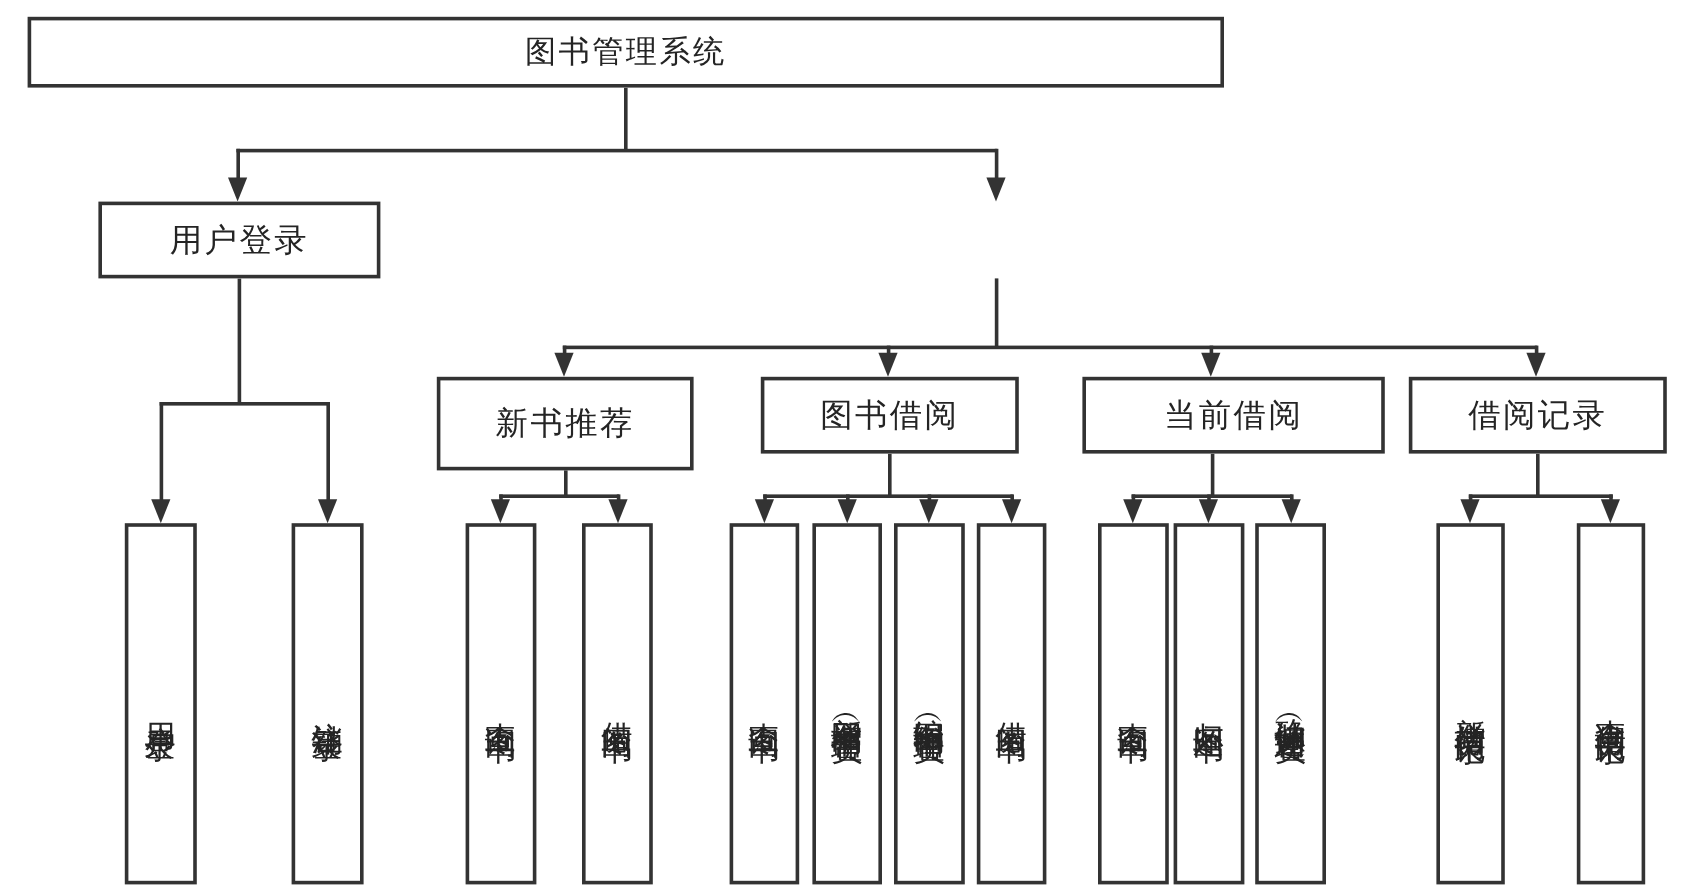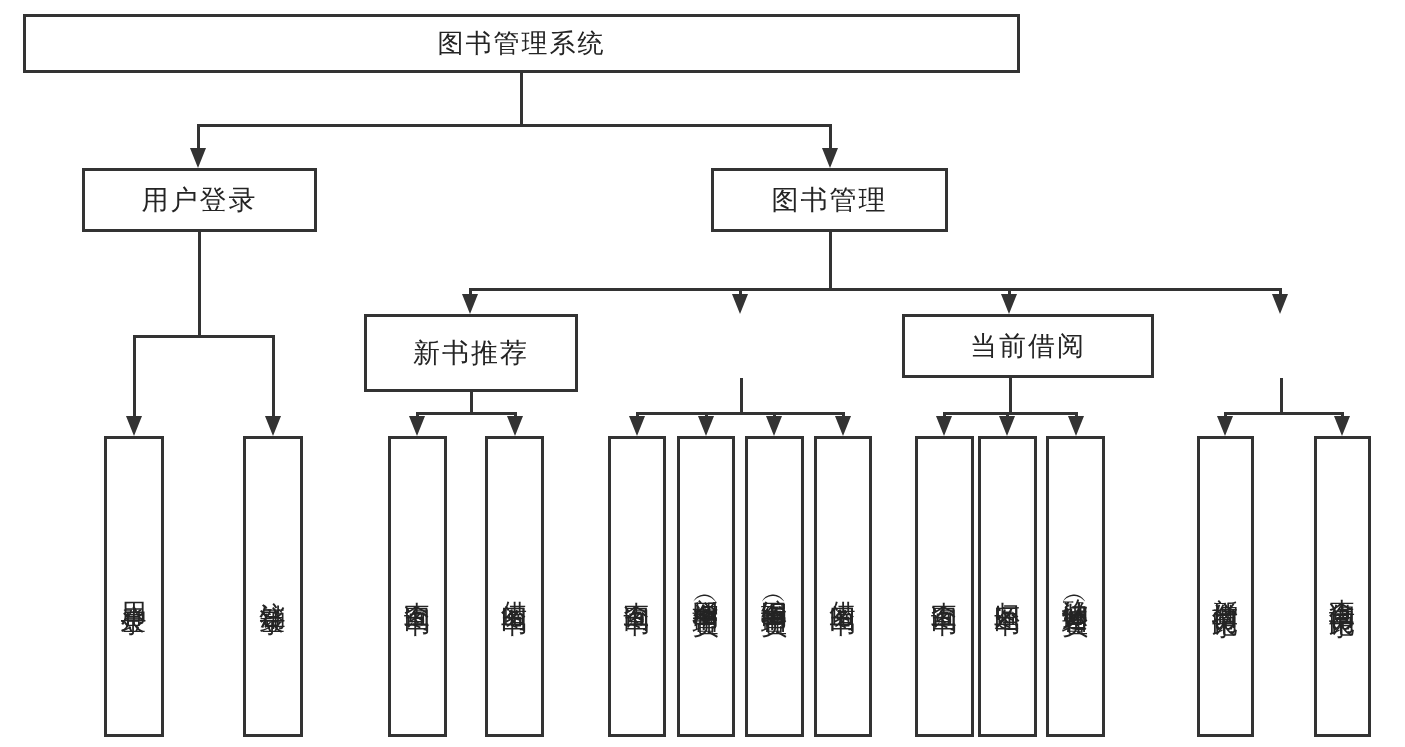--- a/index.html
+++ b/index.html
@@ -92,27 +92,28 @@
   <div class="hline" style="left:1224px;top:412px;width:120px;"></div>
   <div class="vline" style="left:1224px;top:412px;height:8px;"></div>
   <div class="ahead" style="left:1217px;top:416px;"></div>
   <div class="vline" style="left:1341px;top:412px;height:8px;"></div>
   <div class="ahead" style="left:1334px;top:416px;"></div>
 
   <div class="box" style="left:23px;top:14px;width:997px;height:59px;font-size:26px;">图书管理系统</div>
 
   <div class="box" style="left:82px;top:168px;width:235px;height:64px;">用户登录</div>
 
-  <div class="box" style="left:711px;top:168px;width:237px;height:64px;">图书管理</div>
 
   <div class="box" style="left:364px;top:314px;width:214px;height:78px;">新书推荐</div>
 
+  <div class="box" style="left:634px;top:314px;width:215px;height:64px;">图书借阅</div>
 
   <div class="box" style="left:902px;top:314px;width:252px;height:64px;">当前借阅</div>
 
+  <div class="box" style="left:1174px;top:314px;width:215px;height:64px;">借阅记录</div>
 
   <div class="leaf" style="left:104px;width:60px;">用户登录</div>
 
   <div class="leaf" style="left:243px;width:60px;">注销登录</div>
 
   <div class="leaf" style="left:388px;width:59px;">查询图书</div>
 
   <div class="leaf" style="left:485px;width:59px;">借阅图书</div>
 
   <div class="leaf" style="left:608px;width:58px;">查询图书</div>

